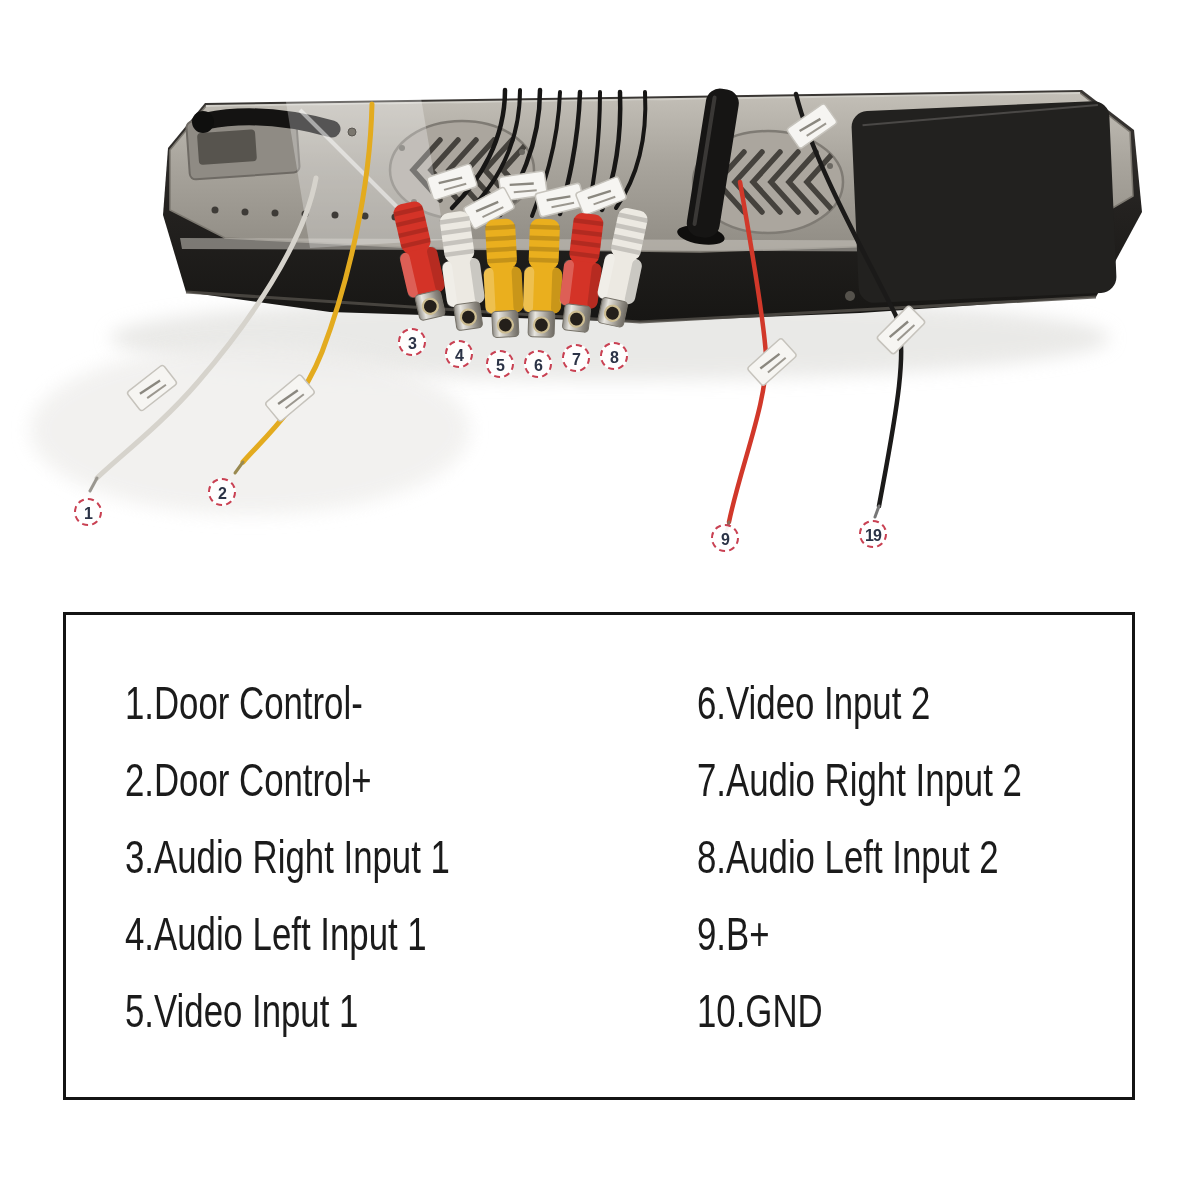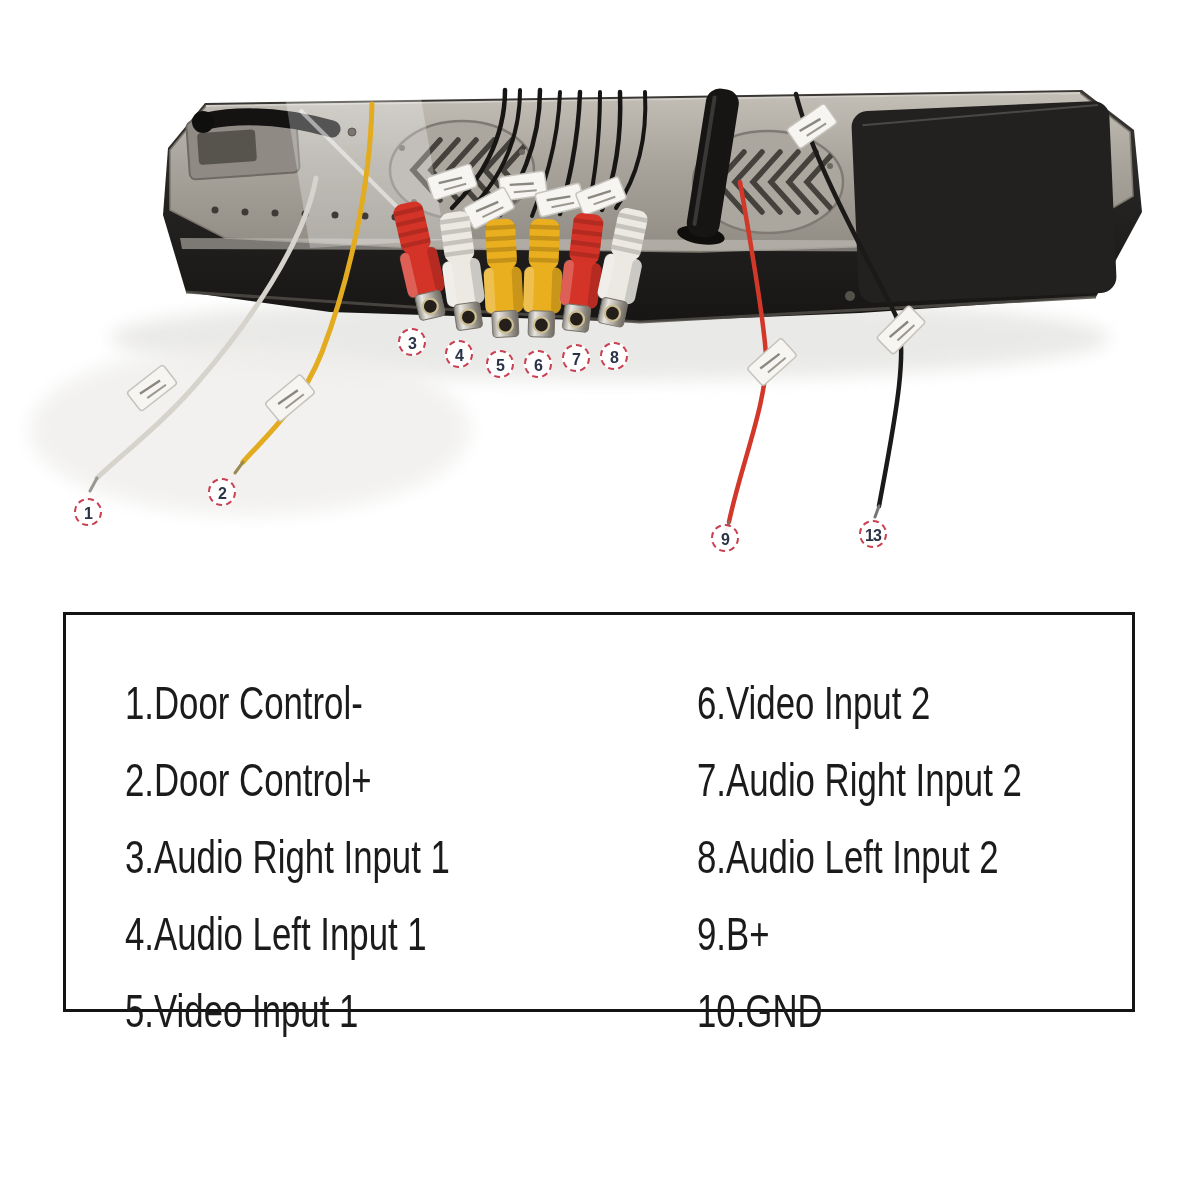--- a/index.html
+++ b/index.html
@@ -9,21 +9,21 @@
   }
   .photo{position:absolute;left:0;top:0;width:1200px;height:600px;}
   .photo svg{position:absolute;left:0;top:0;}
   .badge{
     position:absolute;width:28px;height:28px;border-radius:999px;
     border:2px dashed #c94052;background:rgba(255,255,255,.92);
     color:#2b3346;font-size:16px;font-weight:bold;line-height:28px;
     text-align:center;box-sizing:border-box;letter-spacing:-1px;
   }
   .legend{
-    position:absolute;left:63px;top:612px;width:1072px;height:400px;
+    position:absolute;left:63px;top:612px;width:1072px;height:488px;
     border:3px solid #141414;background:#ffffff;box-sizing:border-box;
   }
   .legend-row{
     position:absolute;white-space:nowrap;color:#1b1b1b;
     font-size:47px;line-height:48px;font-weight:400;
     transform:scaleX(0.74);transform-origin:0 0;
   }
   .col-left{left:59px;}
   .col-right{left:631px;}
   .r0{top:64px;} .r1{top:141px;} .r2{top:218px;} .r3{top:295px;} .r4{top:372px;}
@@ -212,21 +212,21 @@
 
     <div class="badge" style="left:74px;top:498px;">1</div>
     <div class="badge" style="left:208px;top:478px;">2</div>
     <div class="badge" style="left:398px;top:328px;">3</div>
     <div class="badge" style="left:445px;top:340px;">4</div>
     <div class="badge" style="left:486px;top:350px;">5</div>
     <div class="badge" style="left:524px;top:350px;">6</div>
     <div class="badge" style="left:562px;top:344px;">7</div>
     <div class="badge" style="left:600px;top:342px;">8</div>
     <div class="badge" style="left:711px;top:524px;">9</div>
-    <div class="badge" style="left:859px;top:520px;">13</div>
+    <div class="badge" style="left:859px;top:520px;">19</div>
   </div>
 
   <div class="legend">
     <div class="legend-row col-left r0">1.Door Control-</div>
     <div class="legend-row col-left r1">2.Door Control+</div>
     <div class="legend-row col-left r2">3.Audio Right Input 1</div>
     <div class="legend-row col-left r3">4.Audio Left Input 1</div>
     <div class="legend-row col-left r4">5.Video Input 1</div>
     <div class="legend-row col-right r0">6.Video Input 2</div>
     <div class="legend-row col-right r1">7.Audio Right Input 2</div>

